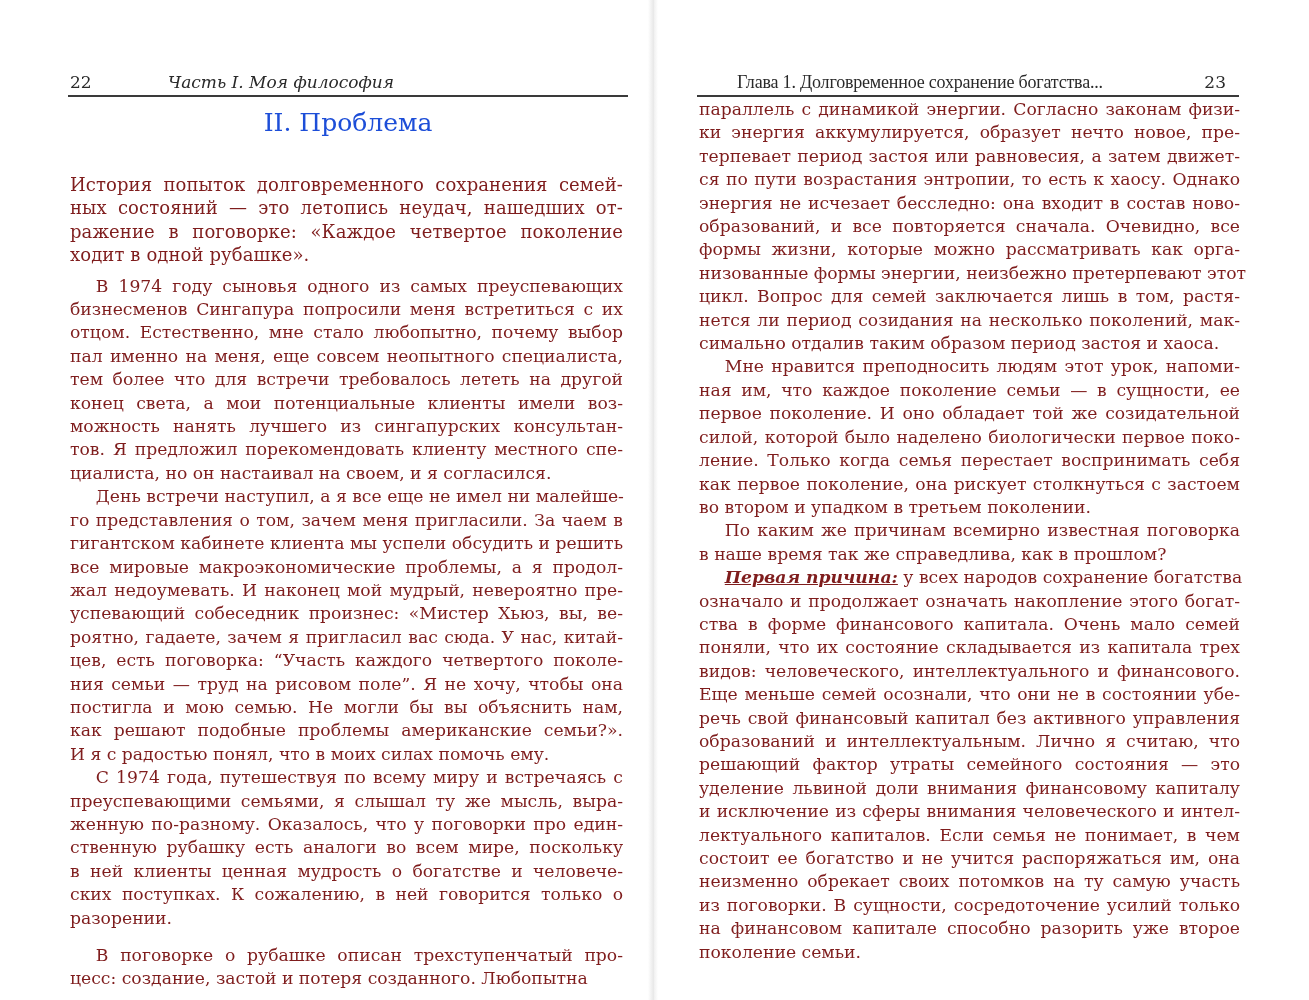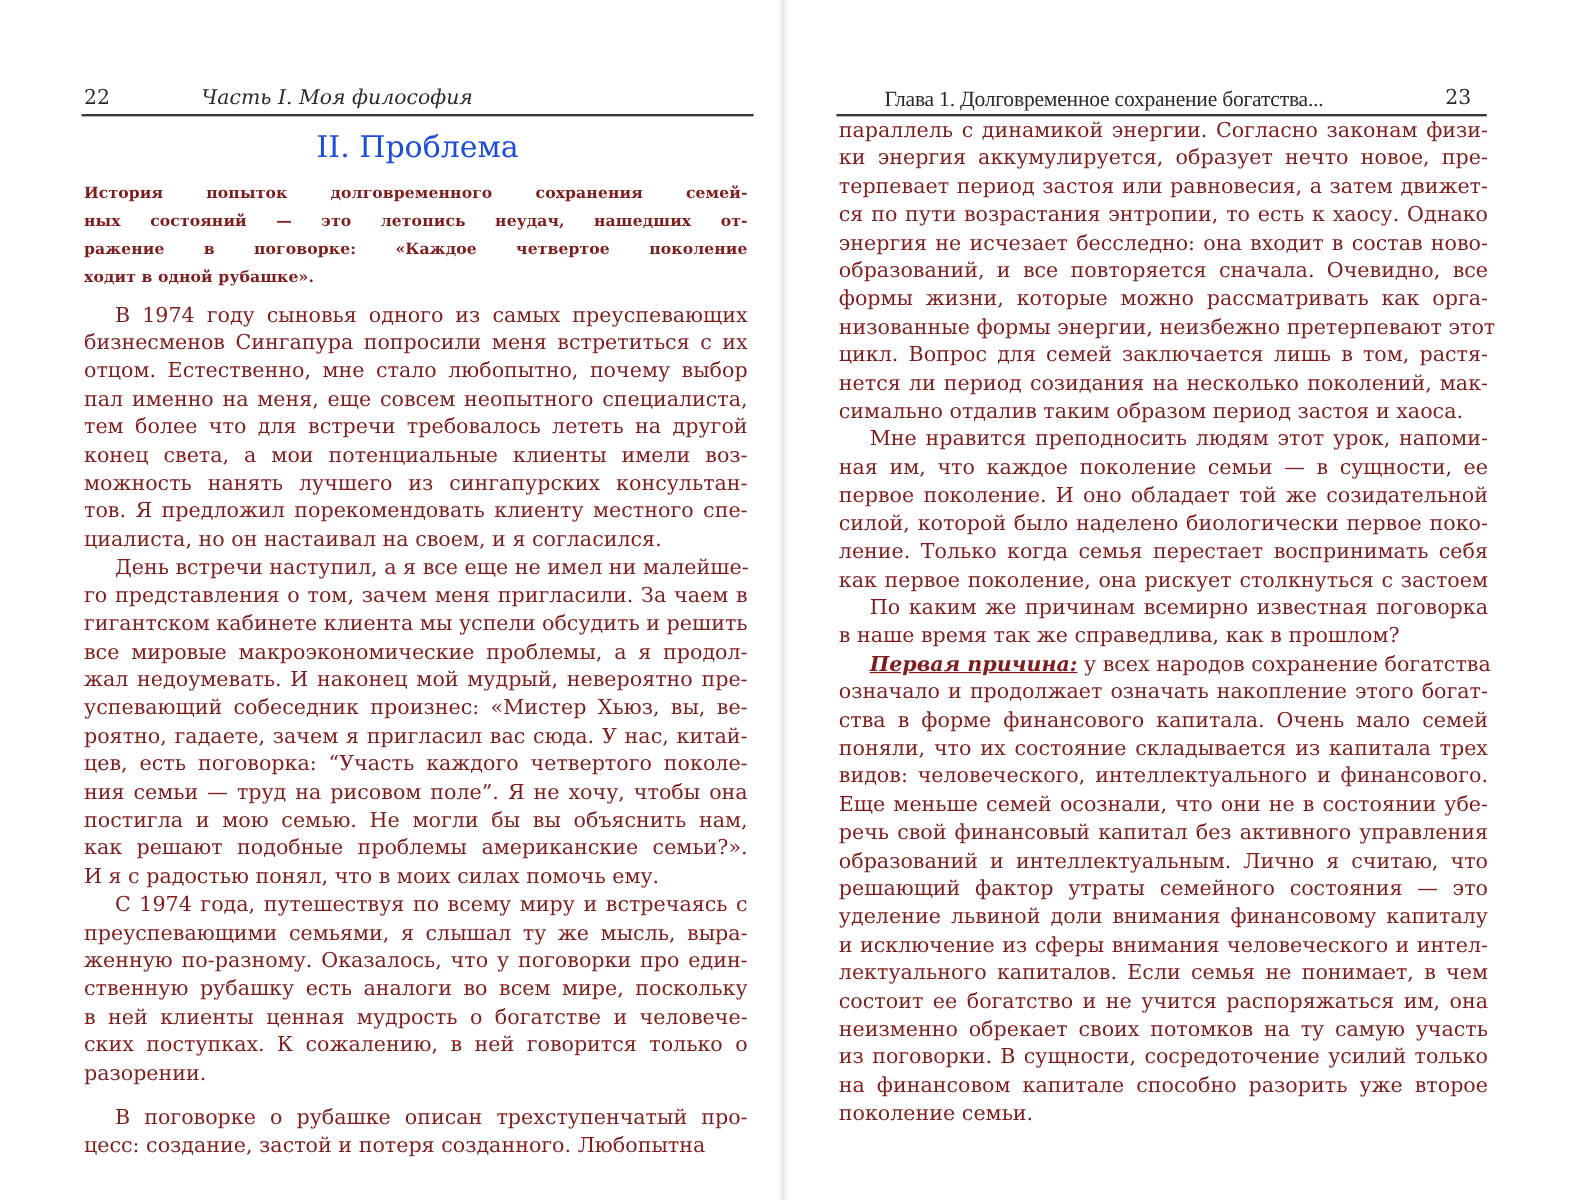--- a/index.html
+++ b/index.html
@@ -34,21 +34,21 @@
 
     .chapter-title {
       position: absolute; left: 68px; width: 560px; top: 106px;
       text-align: center; font-size: 25px; line-height: 34px; color: #1d4ed8;
     }
     .column { position: absolute; font-size: 17.2px; line-height: 23.4px; color: #7f1d1d; text-align: justify; }
     .left-col { left: 70px; width: 553px; top: 150px; }
     .right-col { left: 699px; width: 541px; top: 98px; }
     .para { margin: 0; text-indent: 26px; }
     .para.noindent { text-indent: 0; }
-    .para.lead { font-weight: bold; text-indent: 0; font-size: 13px; letter-spacing: 0.1px; }
+    .para.lead { font-weight: normal; text-indent: 0; font-size: 18px; letter-spacing: 0.1px; margin-top: 23px; }
     .para.gap-before { margin-top: 14px; }
     .para.small-gap { margin-top: 8px; }
     .line { display: block; text-align: justify; text-align-last: justify; white-space: nowrap; }
     .line.last { text-align-last: left; }
     .em-bold { font-weight: bold; font-style: italic; text-decoration: underline; }
   </style>
 </head>
 <body>
 
 <div class="spread">
@@ -134,20 +134,21 @@
         <span class="line">нется ли период созидания на несколько поколений, мак-</span>
         <span class="line last">симально отдалив таким образом период застоя и хаоса.</span>
       </div>
       <div class="para" style="text-indent: 0px;">
         <span class="line">  Мне нравится преподносить людям этот урок, напоми-</span>
         <span class="line">ная им, что каждое поколение семьи — в сущности, ее</span>
         <span class="line">первое поколение. И оно обладает той же созидательной</span>
         <span class="line">силой, которой было наделено биологически первое поко-</span>
         <span class="line">ление. Только когда семья перестает воспринимать себя</span>
         <span class="line">как первое поколение, она рискует столкнуться с застоем</span>
+        <span class="line last">во втором и упадком в третьем поколении.</span>
       </div>
       <div class="para" style="text-indent: 0px;">
         <span class="line">  По каким же причинам всемирно известная поговорка</span>
         <span class="line last">в наше время так же справедлива, как в прошлом?</span>
       </div>
       <div class="para" style="text-indent: 0px;">
         <span class="line">  <span class="em-bold">Первая причина:</span> у всех народов сохранение богатства</span>
         <span class="line">означало и продолжает означать накопление этого богат-</span>
         <span class="line">ства в форме финансового капитала. Очень мало семей</span>
         <span class="line">поняли, что их состояние складывается из капитала трех</span>

